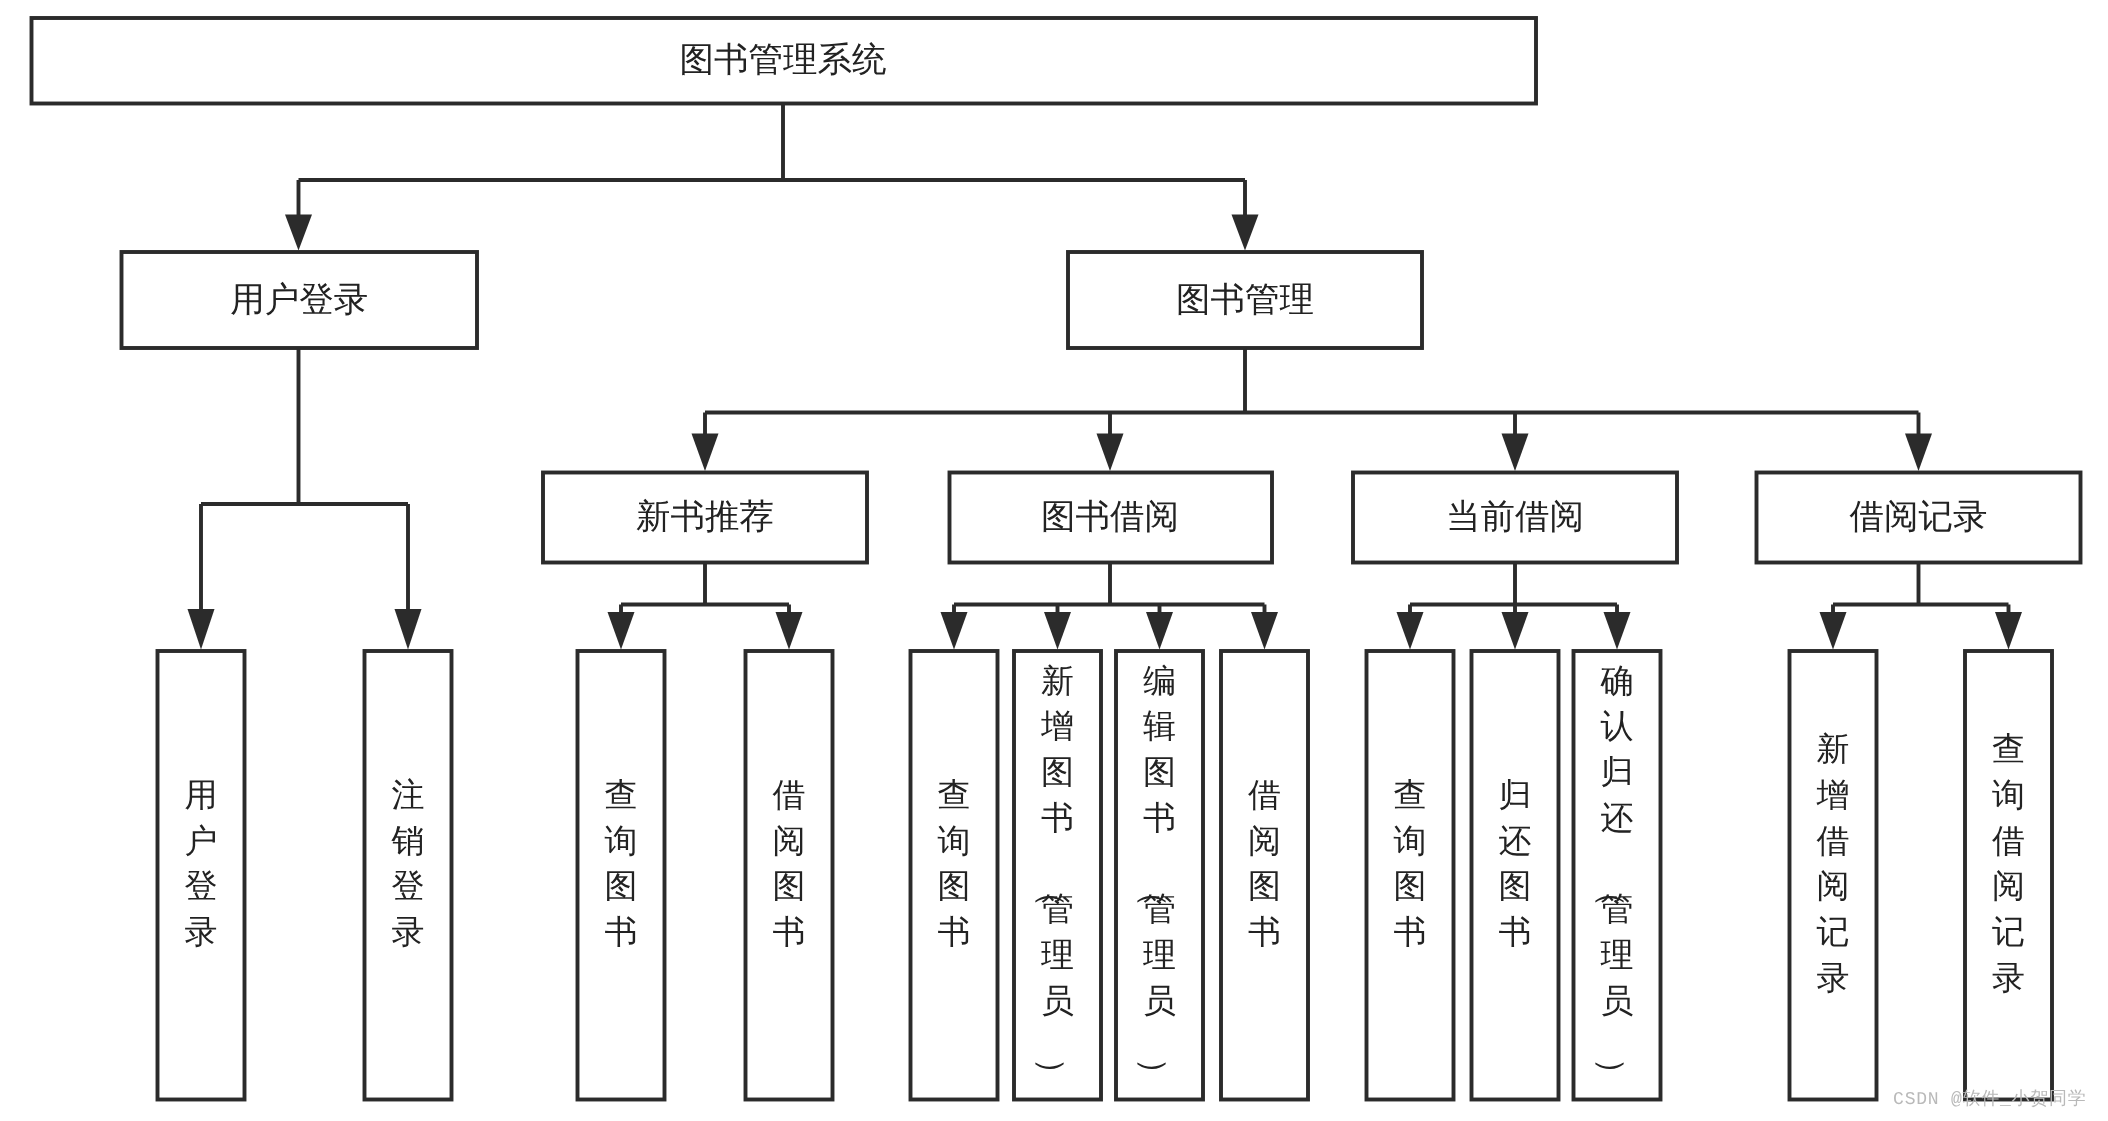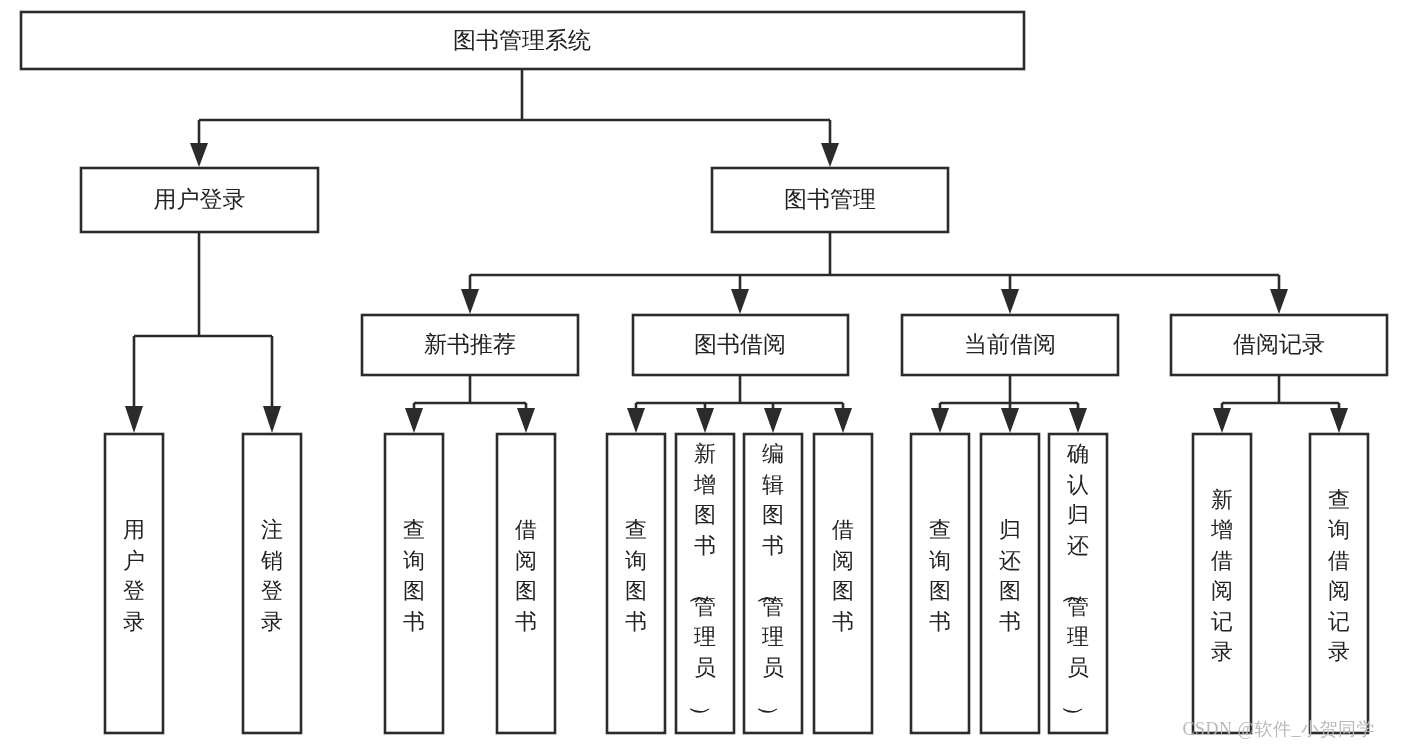--- a/index.html
+++ b/index.html
@@ -49,24 +49,24 @@
     dominant-baseline: middle;
   }
   .leaf-label-v {
     font-family: "Liberation Sans", "DejaVu Sans", sans-serif;
     font-size: 22px;
     fill: #222222;
     text-anchor: middle;
   }
   .watermark {
     position: absolute;
-    right: 30px;
+    right: 14px;
     bottom: 6px;
-    font-family: Liberation Serif, serif;
-    font-size: 18px;
+    font-family: Liberation Mono, monospace;
+    font-size: 12px;
     color: #b9b9b9;
     white-space: nowrap;
     letter-spacing: 0.5px;
     user-select: none;
   }
 </style>
 </head>
 <body>
 
 <div id="diagram-root">

